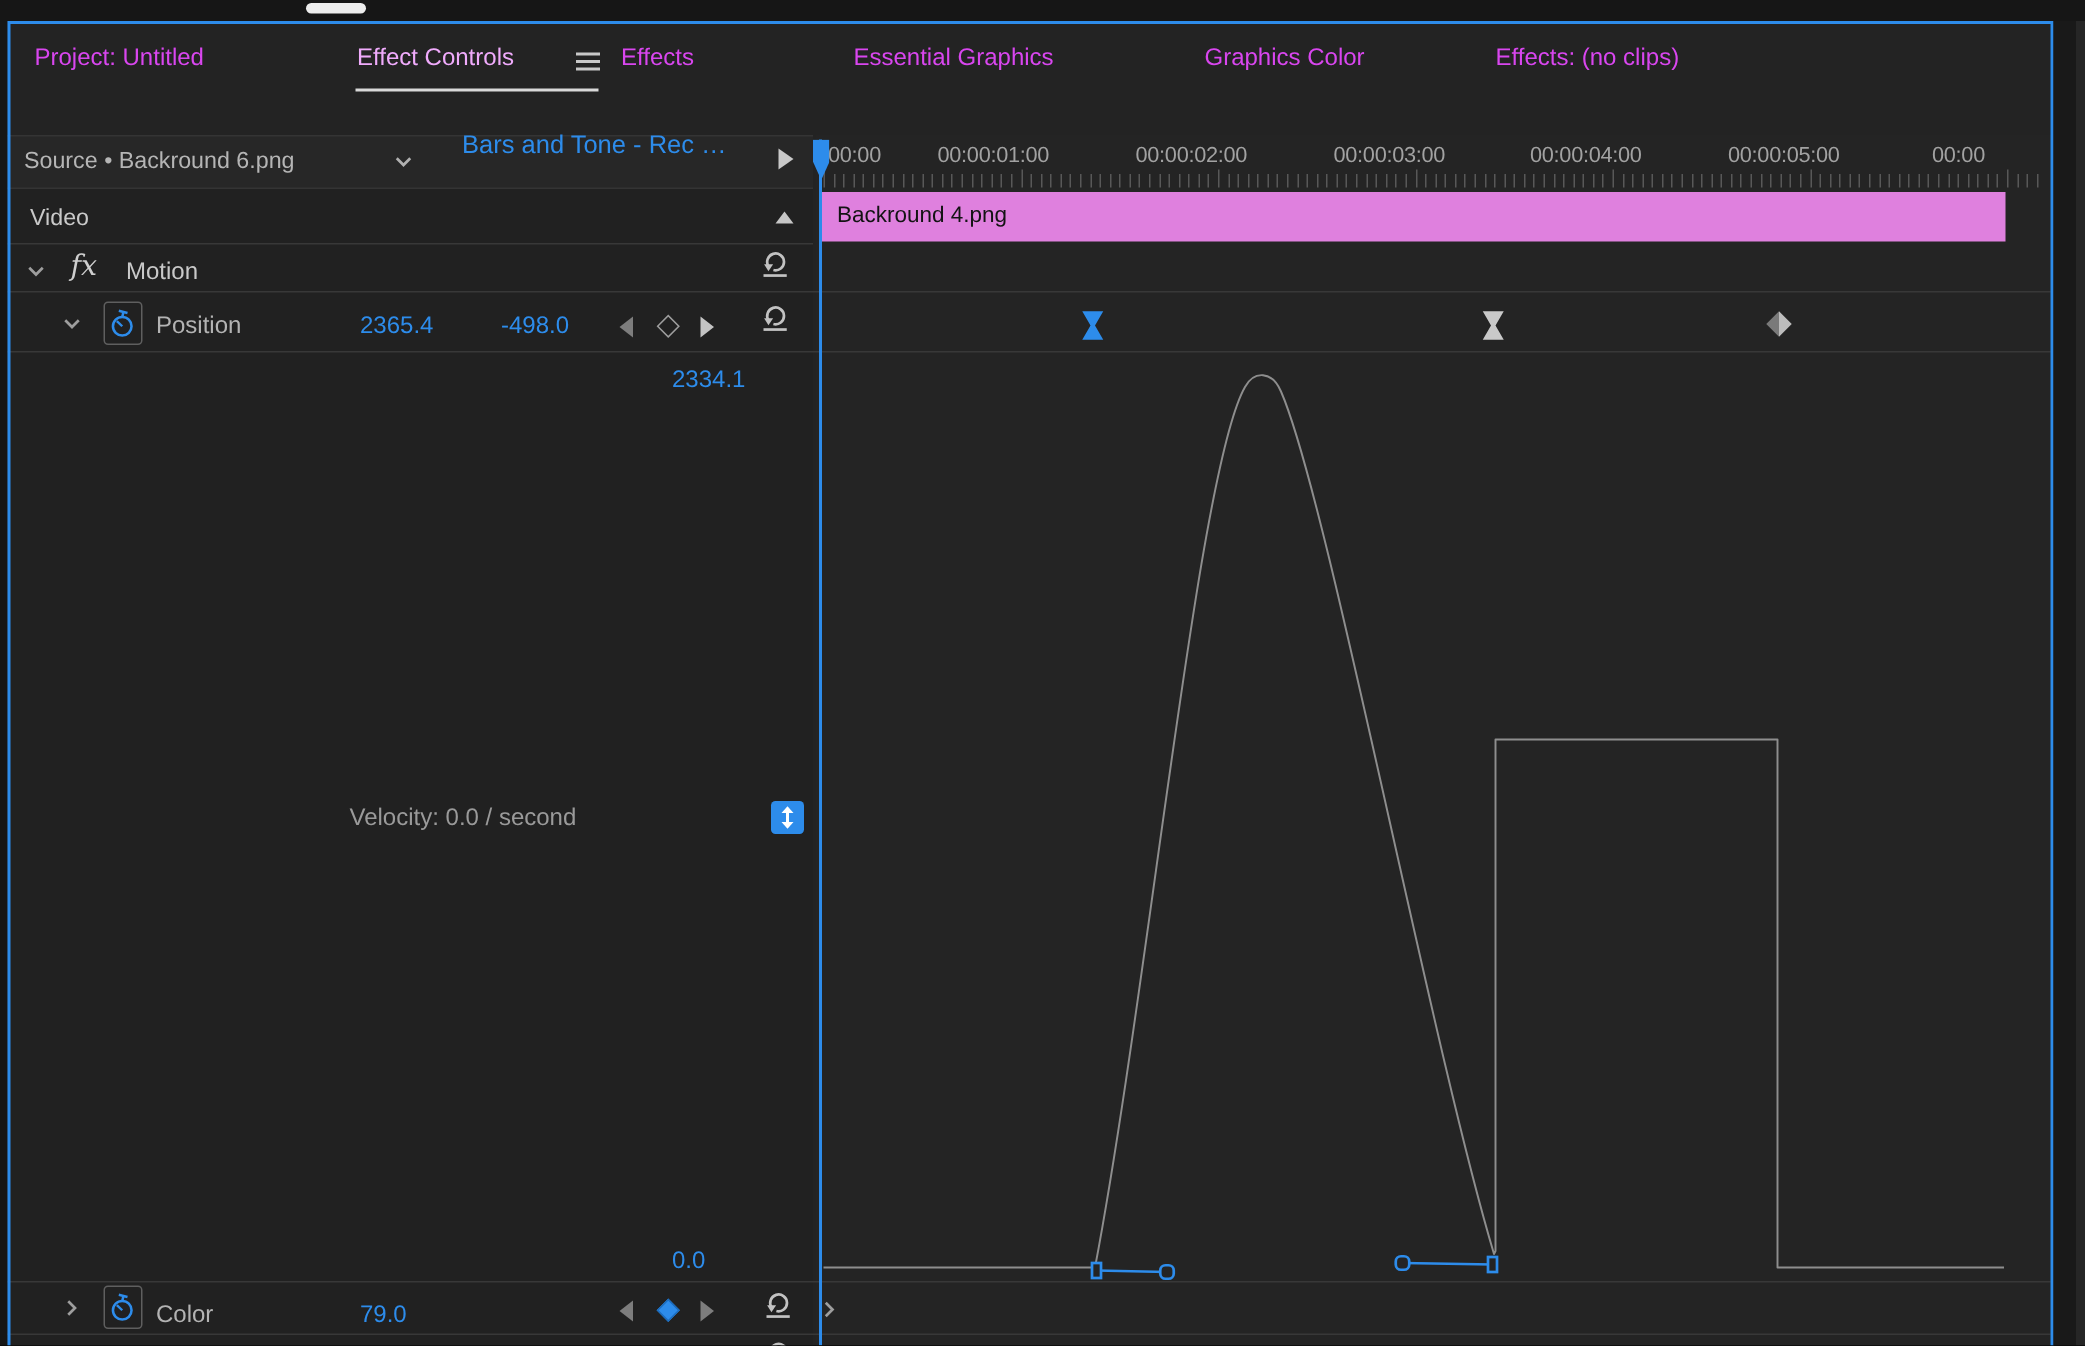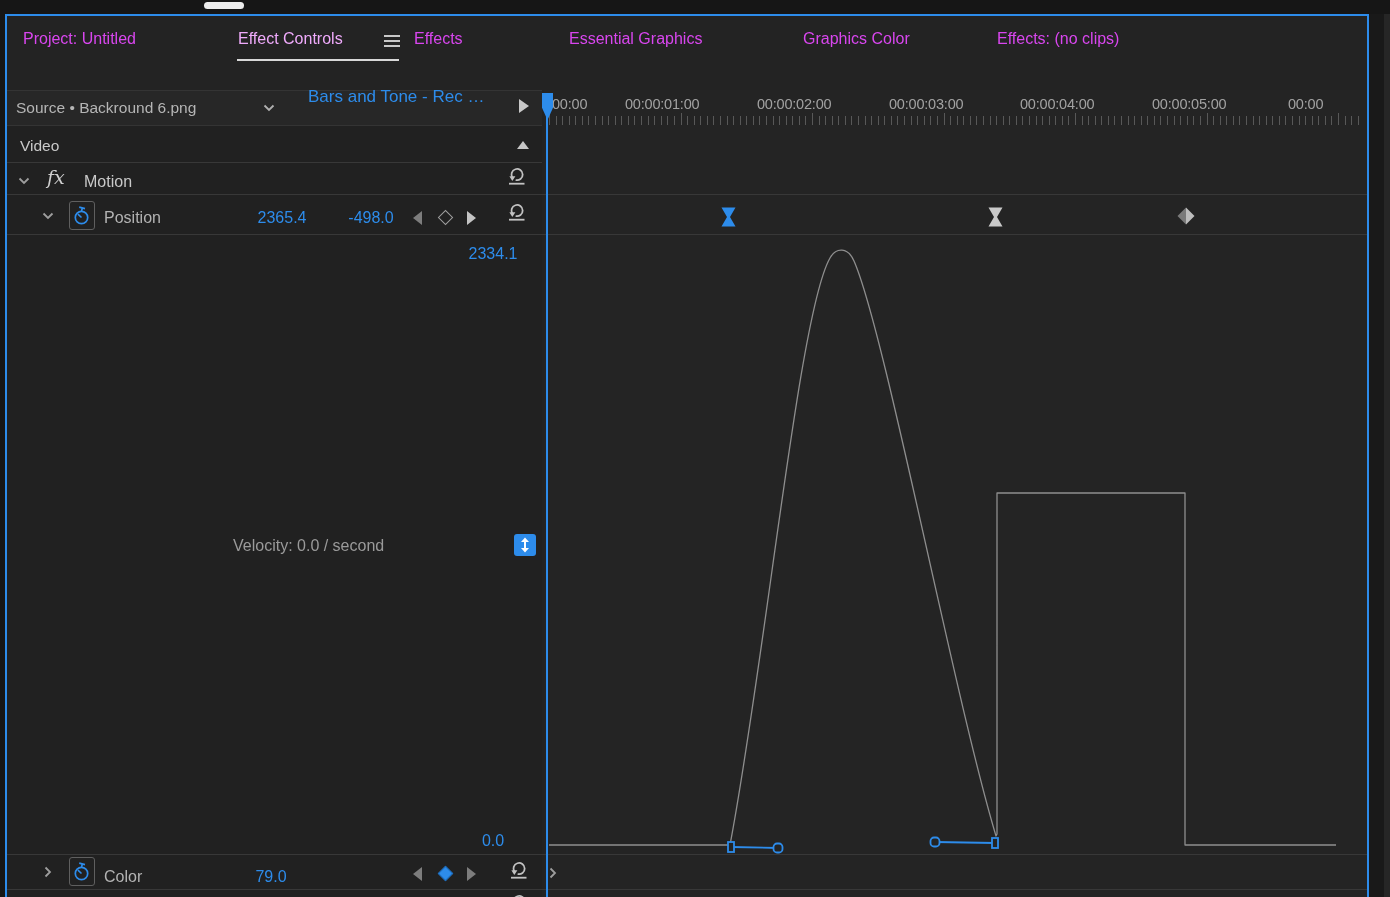--- a/index.html
+++ b/index.html
@@ -35,21 +35,21 @@
   
   .ruler-label{top:96px;font-size:14.5px;color:#a2a2a2;letter-spacing:-0.2px;white-space:nowrap;position:absolute;}
   .tick{position:absolute;width:1px;background:#585858;}
   
   .clip-bar{left:548px;top:128px;width:789px;height:33px;background:var(--clip-pink);z-index:3;}
   .clip-name{left:10px;top:7px;font-size:15px;color:#131313;}
   
   .sep{background:var(--row-line);height:1px;z-index:5;}
   .row-label{color:#c9c9c9;white-space:nowrap;}
   .prop-label{color:#b3b3b3;font-size:16px;white-space:nowrap;}
-  .val{color:var(--accent);font-size:16px;text-align:center;white-space:nowrap;}
+  .val{color:var(--accent);font-size:16px;text-align:left;white-space:nowrap;}
   .fx-glyph{font-family:"DejaVu Serif",serif;font-style:italic;font-size:19px;color:#cfcfcf;}
   .sw-box{width:26px;height:29px;border:1px solid #5f5f5f;border-radius:3px;box-sizing:border-box;
     display:flex;align-items:center;justify-content:center;}
   .tri-up{width:0;height:0;border-left:6px solid transparent;border-right:6px solid transparent;
     border-bottom:8px solid #c6c6c6;}
   .nav-left{width:0;height:0;border-top:7px solid transparent;border-bottom:7px solid transparent;
     border-right:9px solid #7d7d7d;}
   .nav-right{width:0;height:0;border-top:7px solid transparent;border-bottom:7px solid transparent;
     border-left:9px solid #7d7d7d;}
   .nav-right.bright{border-left-color:#c4c4c4;}
@@ -223,20 +223,23 @@
       <div class="tick" style="left: 1312px; top: 116px; height: 9px;"></div>
       <div class="tick" style="left: 1318px; top: 116px; height: 9px;"></div>
       <div class="tick" style="left: 1325px; top: 116px; height: 9px;"></div>
       <div class="tick" style="left: 1331px; top: 116px; height: 9px;"></div>
       <div class="tick" style="left: 1338px; top: 113px; height: 12px;"></div>
       <div class="tick" style="left: 1345px; top: 116px; height: 9px;"></div>
       <div class="tick" style="left: 1351px; top: 116px; height: 9px;"></div>
       <div class="tick" style="left: 1358px; top: 116px; height: 9px;"></div>
     </div>
 
+  <div class="abs clip-bar">
+    <span class="abs clip-name">Backround 4.png</span>
+  </div>
 
   <span class="abs row-label" style="left:20px;top:137px;font-size:15.5px">Video</span>
   <div class="abs tri-up" style="left:517px;top:141px"></div>
   <div class="abs sep" style="left:5px;top:162px;width:537px"></div>
 
   <svg class="abs" style="left:18px;top:177px" width="12" height="8" viewBox="0 0 12 8">
     <polyline points="1.5,1.5 6,6 10.5,1.5" fill="none" stroke="#9e9e9e" stroke-width="1.8"></polyline>
     </svg>
   <span class="abs fx-glyph" style="left:47px;top:166px">fx</span>
   <span class="abs row-label" style="left:84px;top:173px;font-size:16px">Motion</span>

